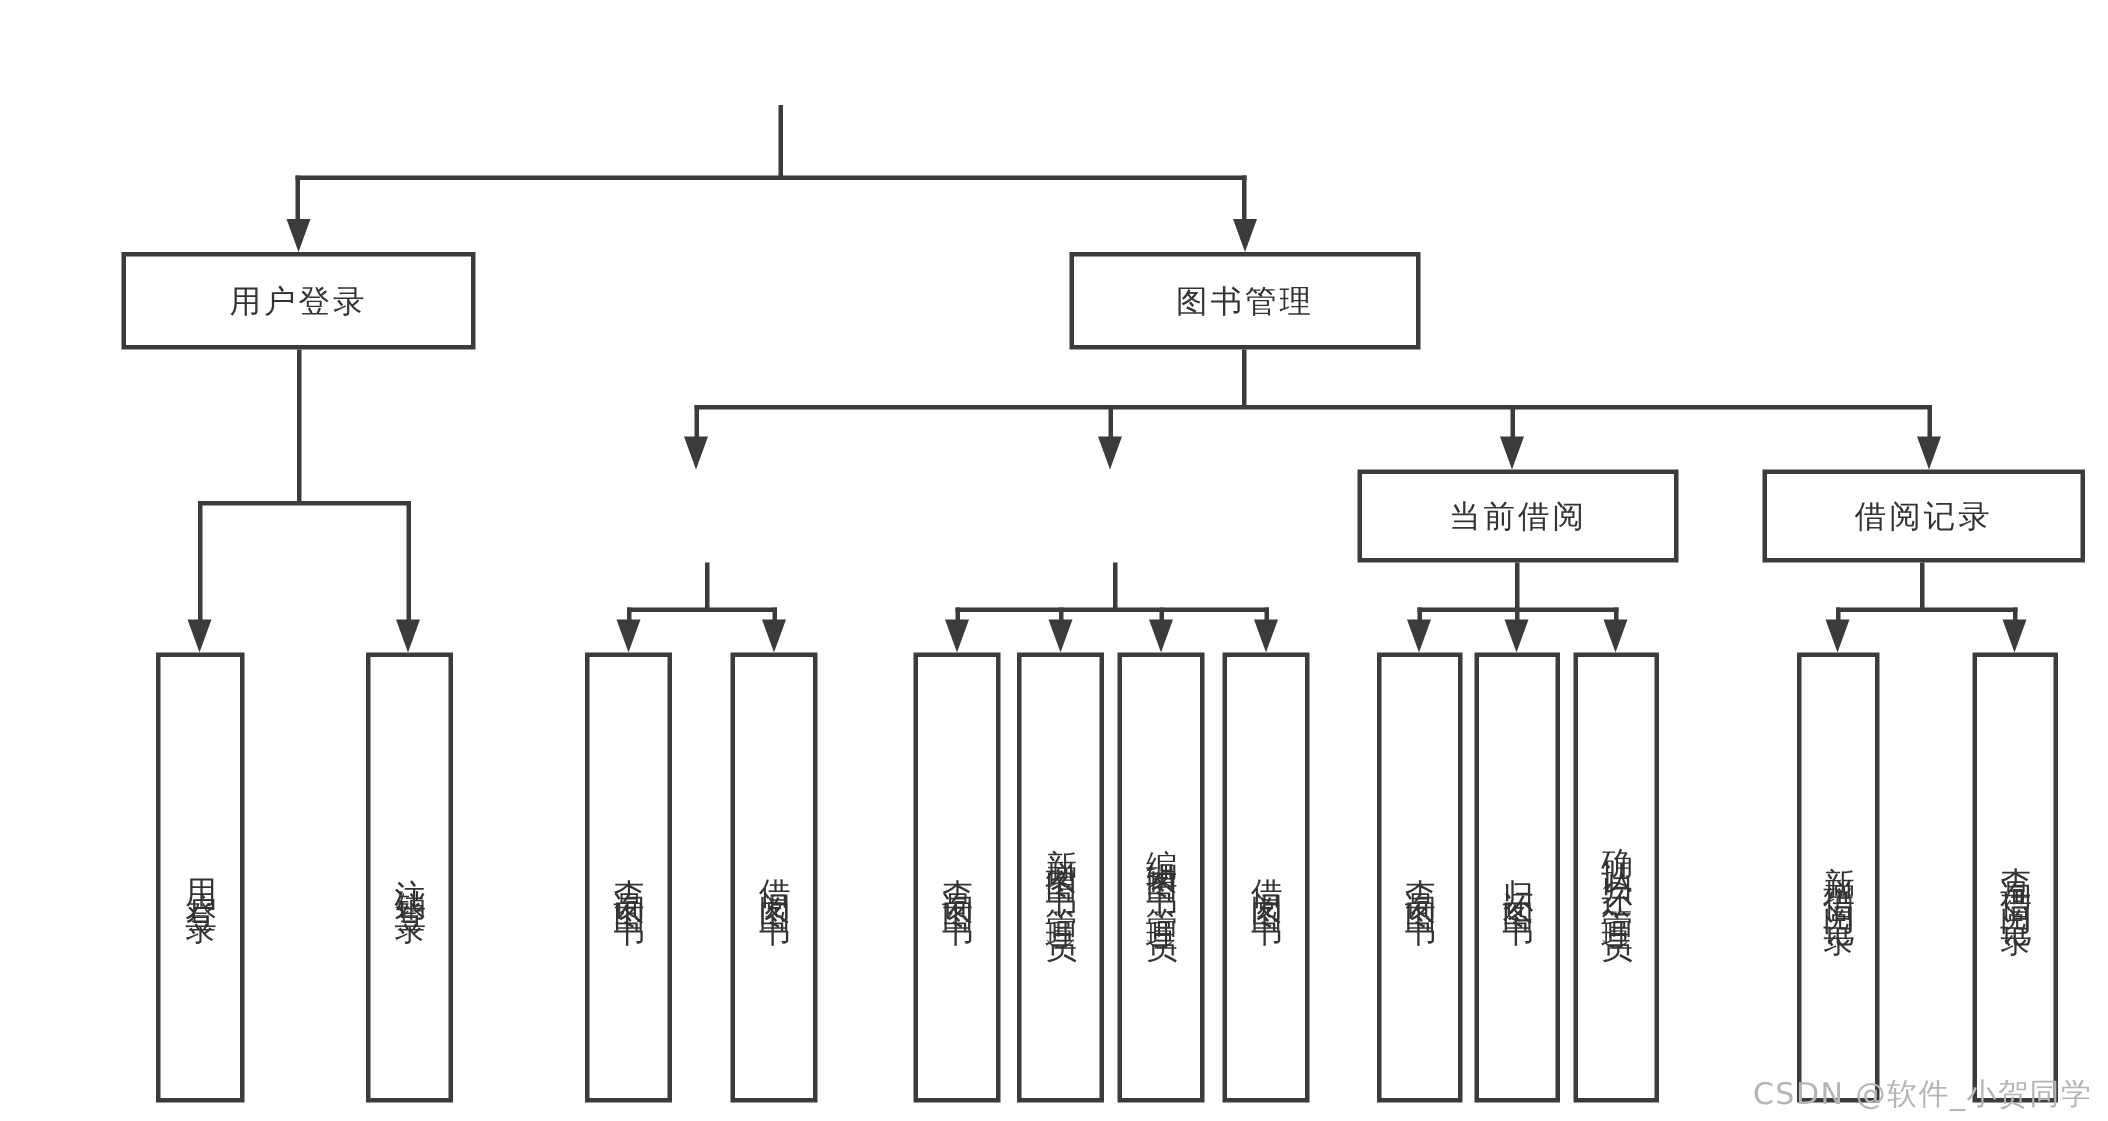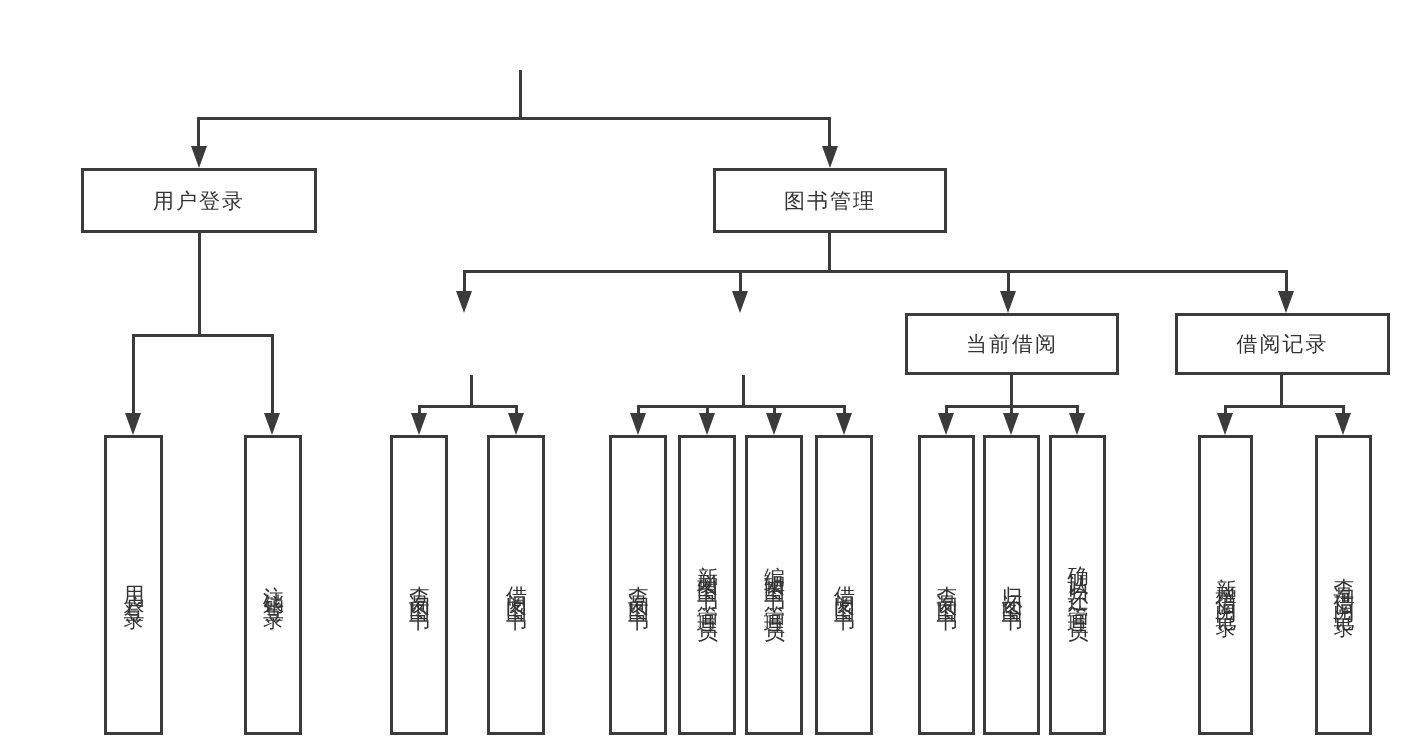--- a/index.html
+++ b/index.html
@@ -148,14 +148,15 @@
     <span>确认归还（管理员）</span>
   </div>
 
   <div class="node v-node" style="left:1198px;top:435px;width:55px;height:300px;">
     <span>新增借阅记录</span>
   </div>
   <div class="node v-node" style="left:1315px;top:435px;width:57px;height:300px;">
     <span>查询借阅记录</span>
   </div>
 
+  <div class="watermark">CSDN @软件_小贺同学</div>
 
 </div>
 
 </body></html>

